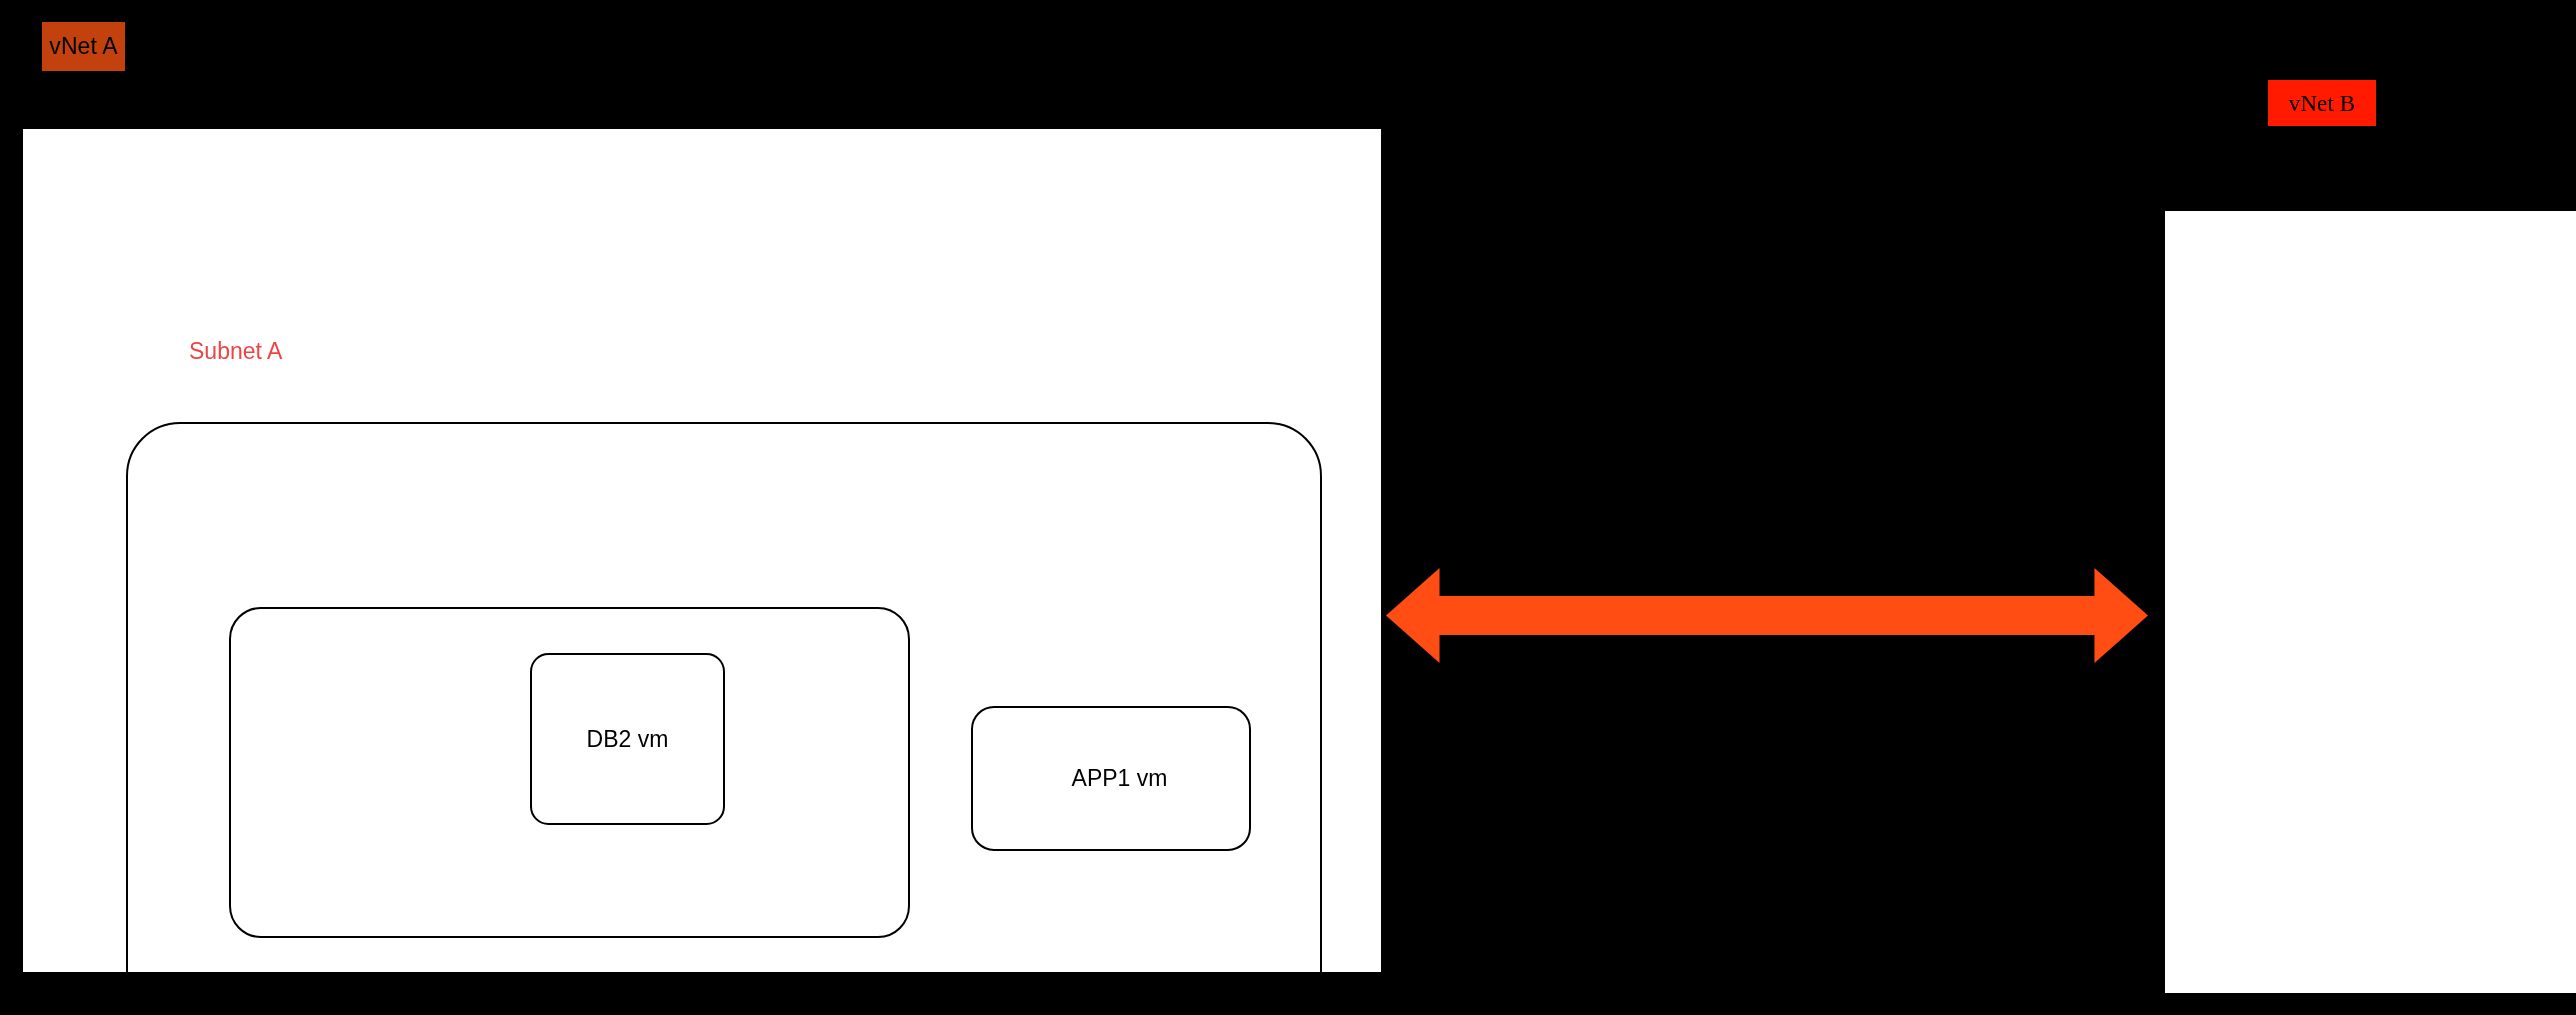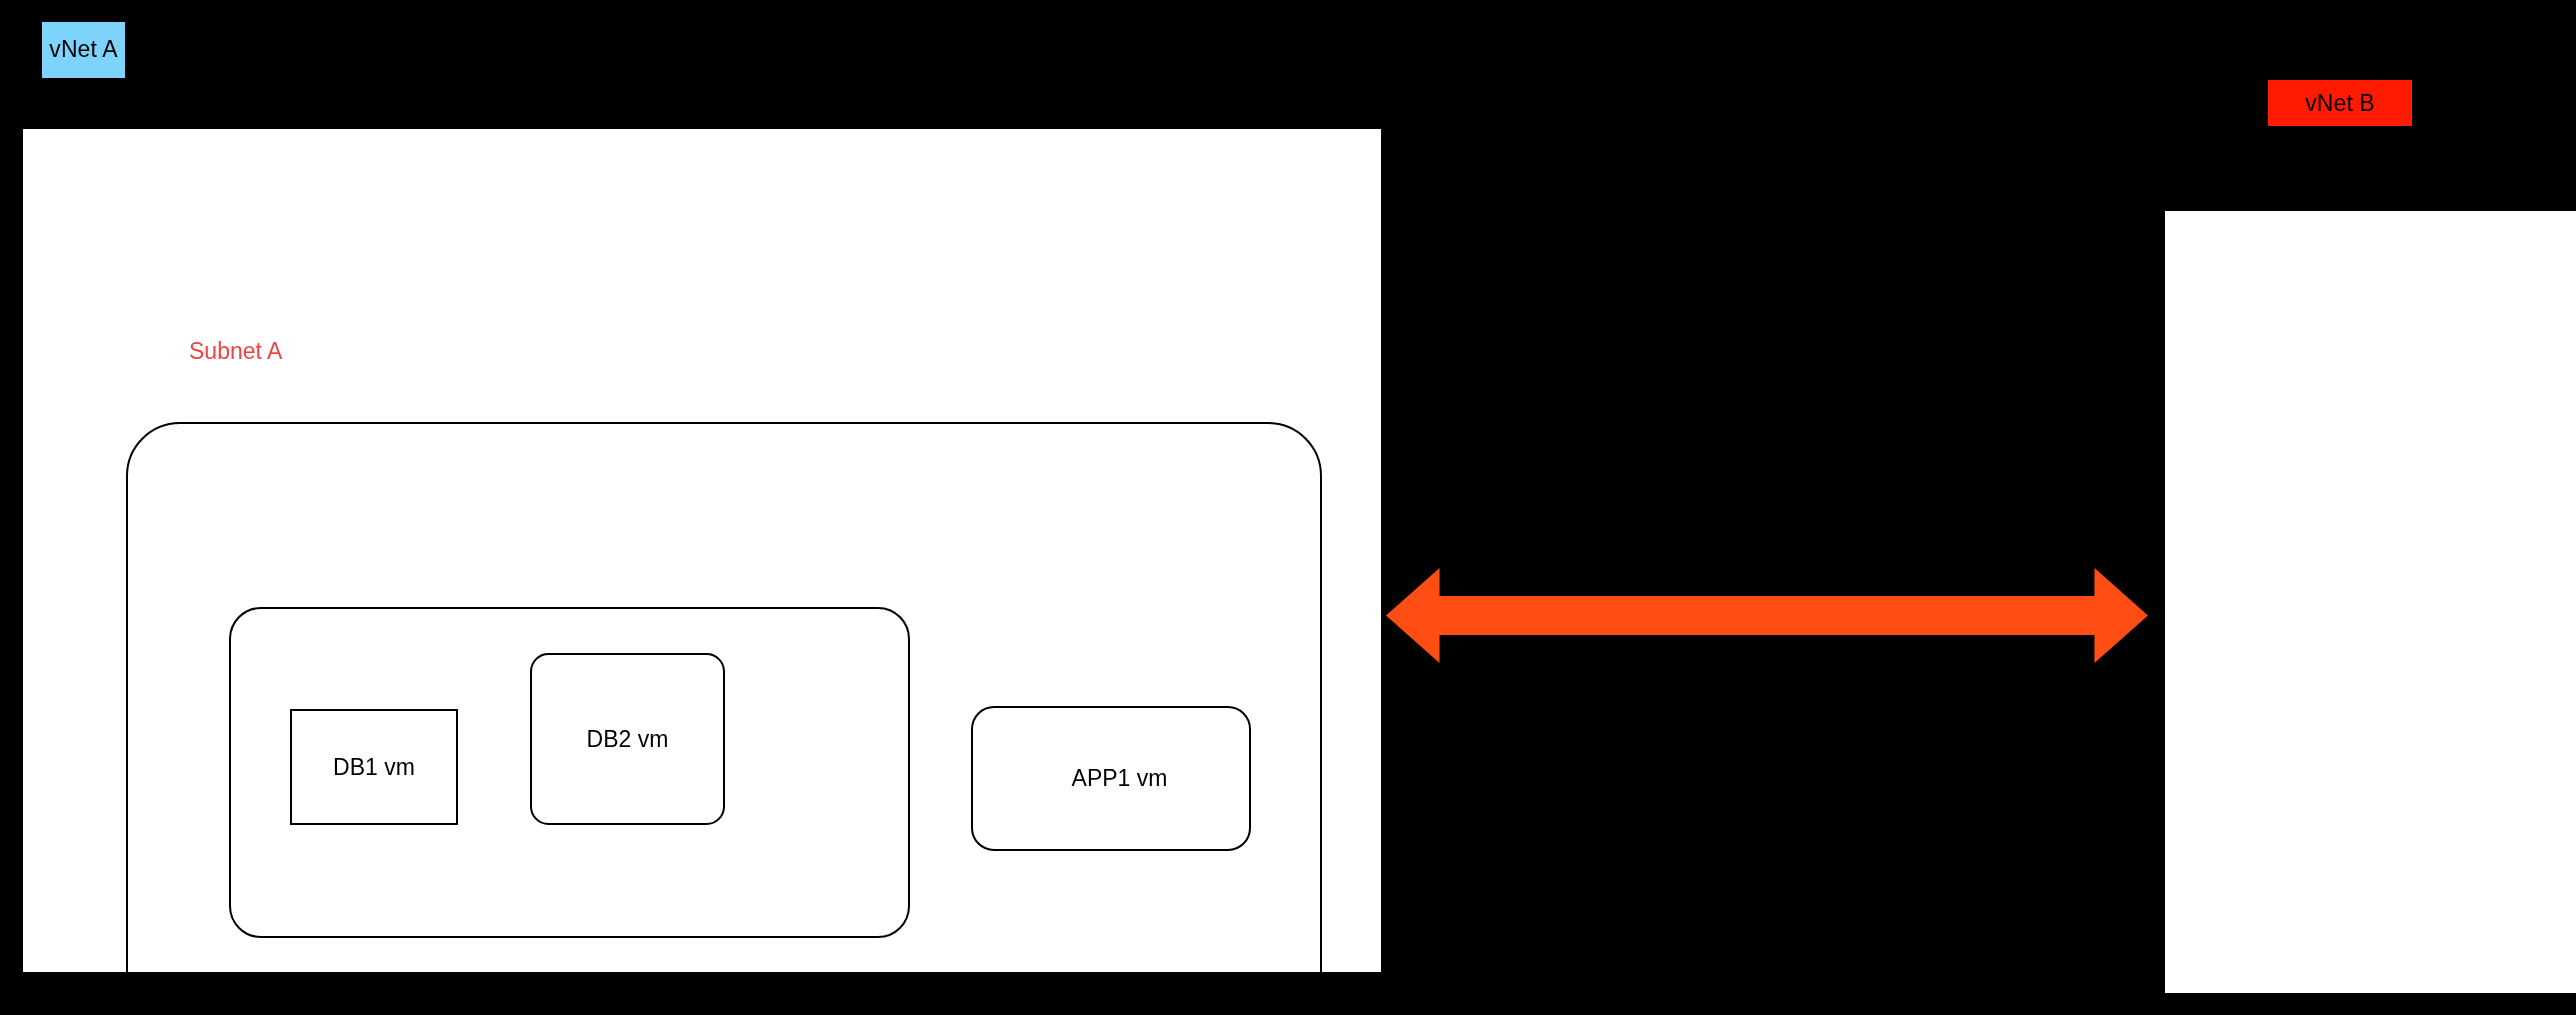--- a/index.html
+++ b/index.html
@@ -39,22 +39,22 @@
     position: absolute;
     display: flex;
     align-items: center;
     justify-content: center;
     color: #000000;
     font-size: 23px;
     line-height: 1;
     white-space: nowrap;
     letter-spacing: 0.1px;
   }
-  #vnet-a-tag { left: 42px;   top: 21.6px;  width: 83px; height: 56px;  background: #7dd3fc; text-align: right; }
-  #vnet-b-tag { left: 2268px; top: 80px; width: 144px; height: 46px;  background: #FF1A00; }
+  #vnet-a-tag { left: 42px;   top: 21.6px;  width: 83px; height: 49px;  background: #c2410c; text-align: right; }
+  #vnet-b-tag { left: 2268px; top: 80px; width: 108px; height: 46px;  background: #FF1A00; font-family: Liberation Serif, serif; }
 
   
   .subnet-label {
     position: absolute;
     color: #ef4444;
     font-size: 23px;
     line-height: 1;
     white-space: nowrap;
   }
   #subnet-a-label { left: 166px;  top: 211px; }
@@ -141,21 +141,20 @@
 
   <div class="panel" id="panel-a">
 
     <span class="subnet-label" id="subnet-a-label">Subnet A</span>
 
     <div class="outline-box" id="cluster-outer"></div>
 
 
     <div class="outline-box" id="cluster-inner"></div>
 
-    <div class="vm-box" id="vm-db1">DB1 vm</div>
 
     <div class="vm-box" id="vm-db2">DB2 vm</div>
 
     <div class="vm-box" id="vm-app1">APP1 vm</div>
   </div>
 
   <div id="peering-arrow">
     <svg viewBox="0 0 1480 200" preserveAspectRatio="none" aria-hidden="true">
       <polygon points="0,100 104,8 104,62 1376,62 1376,8 1480,100 1376,192 1376,138 104,138 104,192" fill="#FF4D14"></polygon>
     </svg>

